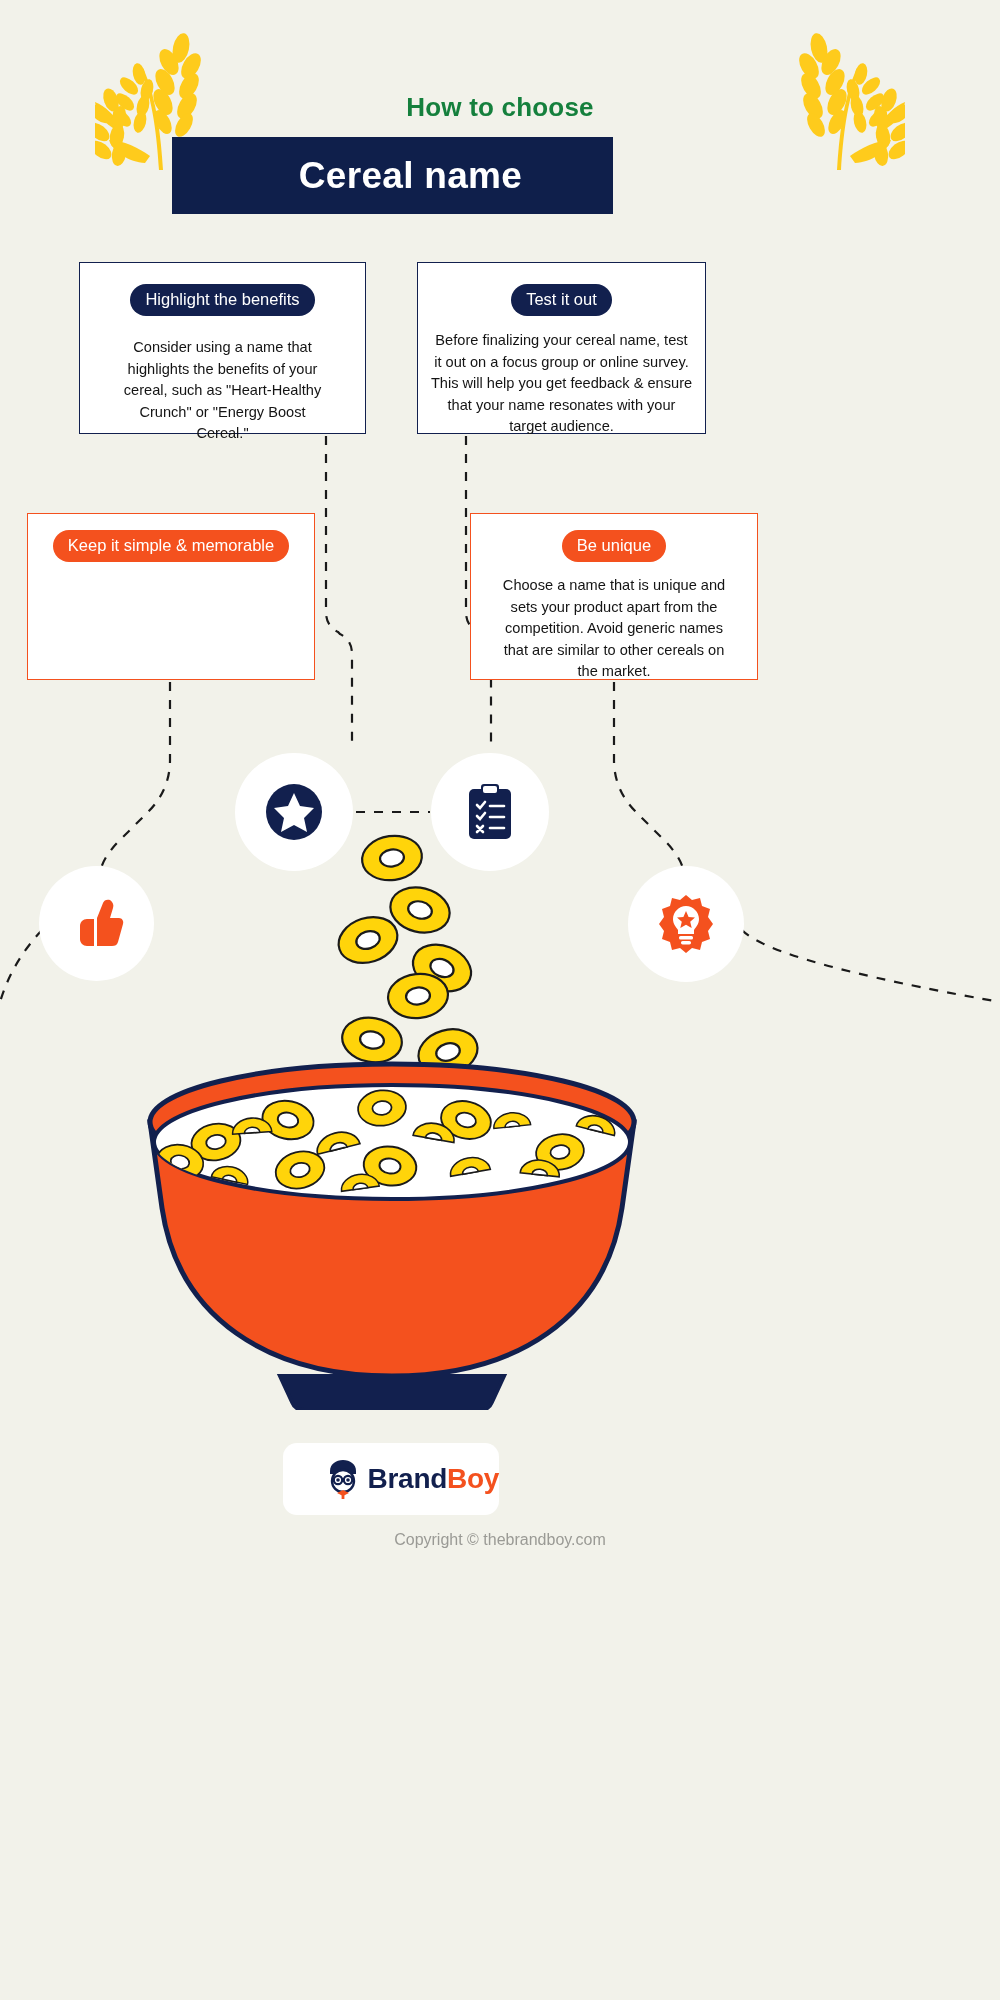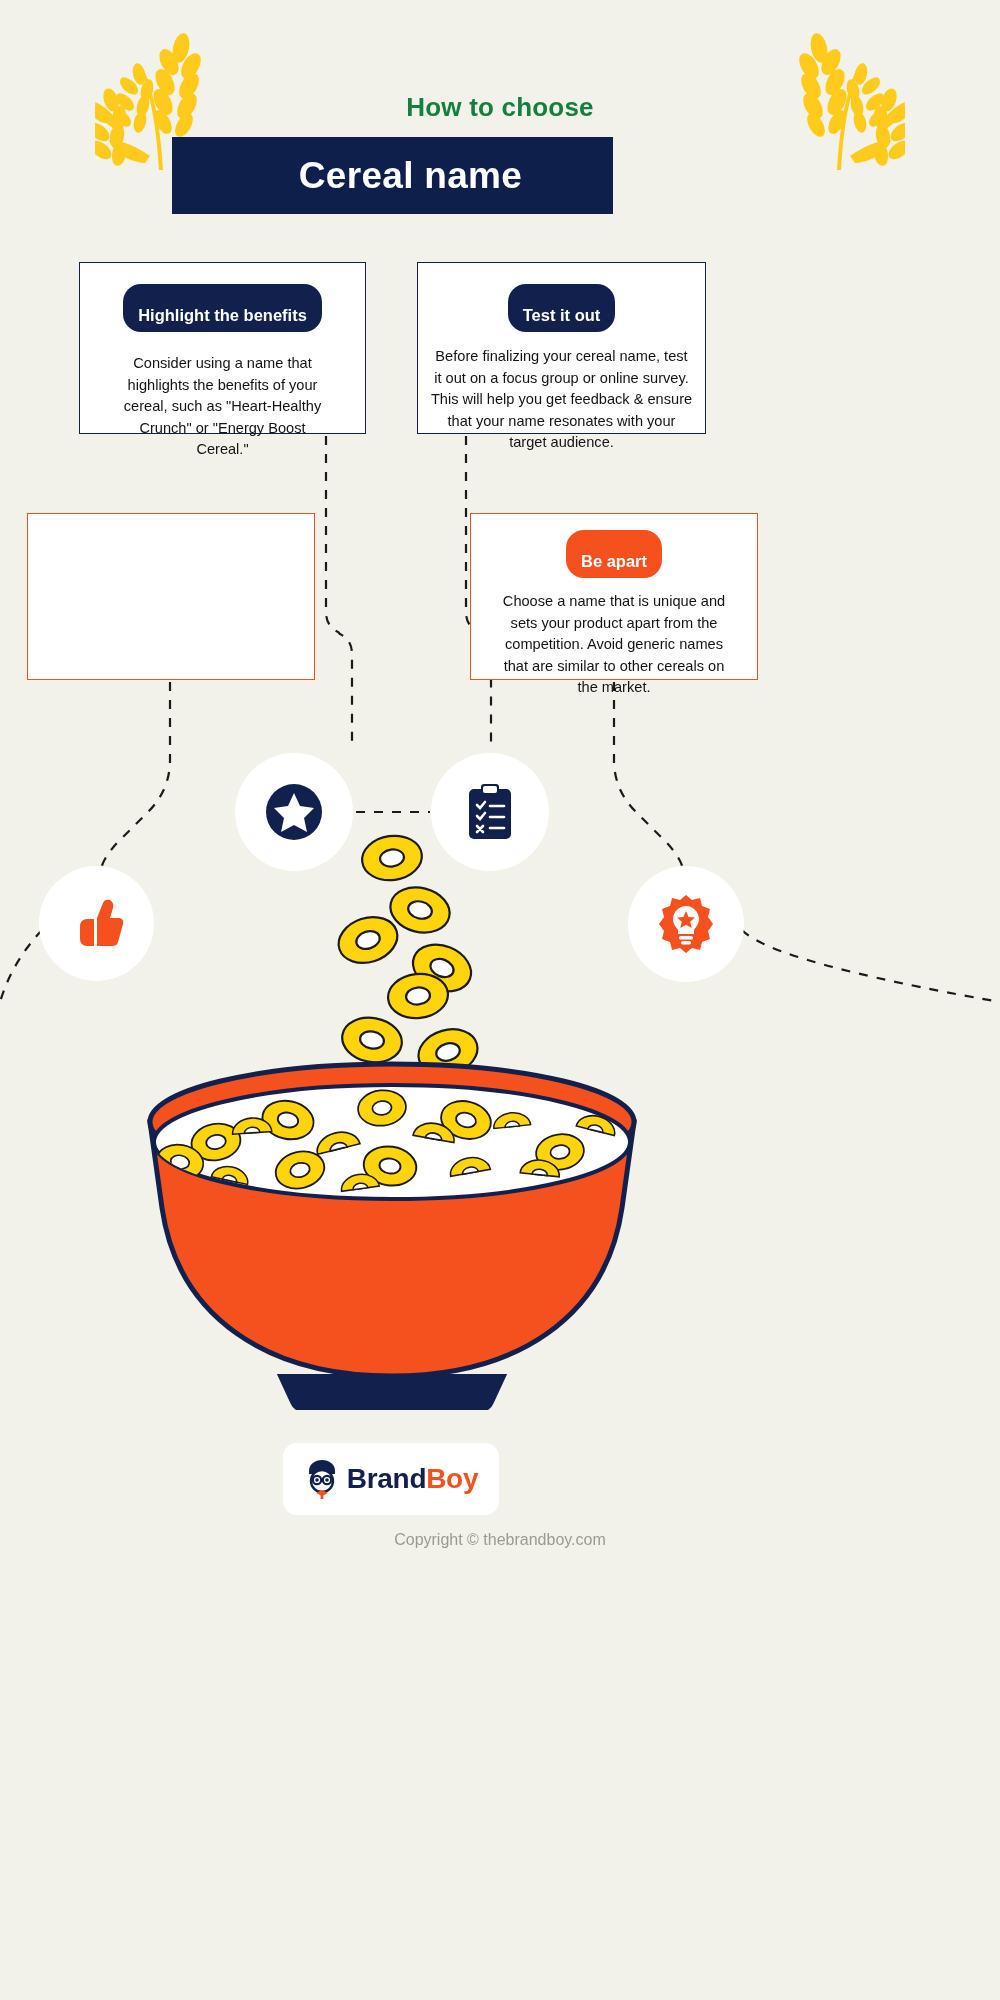--- a/index.html
+++ b/index.html
@@ -37,22 +37,22 @@
   
   .card {
     position: absolute; background: #ffffff;
     display: flex; flex-direction: column; align-items: center;
   }
   .card.navy  { border: 1.6px solid #12204e; }
   .card.orange{ border: 1.6px solid #f4511e; }
 
   .chip {
     border-radius: 18px;
-    padding: 22px 15px 7px;
-    font-size: 16.5px; font-weight: bold; color: #fff;
+    padding: 6px 15px 7px;
+    font-size: 16.5px; font-weight: normal; color: #fff;
     white-space: nowrap;
   }
   .chip.navy   { background: #12204e; }
   .chip.orange { background: #f4511e; }
 
   .card-body {
     font-size: 14.6px; line-height: 1.48;
     color: #141414; text-align: center;
     font-family: "Liberation Sans", sans-serif;
   }
@@ -88,21 +88,21 @@
   #badge-bulb    { left: 628px; top: 866px; width: 116px; height: 116px; }
 
   
   .bowl-art { position: absolute; left: 0; top: 790px; width: 1000px; height: 620px; }
 
   
   .logo-pill {
     position: absolute; left: 283px; top: 1443px;
     width: 216px; height: 72px;
     background: #ffffff; border-radius: 14px;
-    display: flex; align-items: center; justify-content: center; gap: 7px;
+    display: flex; align-items: center; justify-content: flex-end; gap: 7px;
   }
   .logo-word { font-size: 28px; font-weight: bold; letter-spacing: -.3px; }
   .logo-word .brand { color: #12204e; }
   .logo-word .boy   { color: #f4511e; }
   .copyright {
     position: absolute; top: 1531px; left: 0; width: 100%;
     text-align: center; font-size: 16px; color: #9a9a95;
   }
 </style>
 </head>
@@ -216,24 +216,25 @@
     <div class="chip navy">Highlight the benefits</div>
     <div class="card-body">Consider using a name that highlights the benefits of your cereal, such as "Heart-Healthy Crunch" or "Energy Boost Cereal."</div>
   </div>
 
   <div class="card navy" id="card-test">
     <div class="chip navy">Test it out</div>
     <div class="card-body">Before finalizing your cereal name, test it out on a focus group or online survey. This will help you get feedback &amp; ensure that your name resonates with your target audience.</div>
   </div>
 
   <div class="card orange" id="card-simple">
+    <div class="chip orange">Keep it simple &amp; memorable</div>
   </div>
 
   <div class="card orange" id="card-unique">
-    <div class="chip orange">Be apart</div>
+    <div class="chip orange">Be unique</div>
     <div class="card-body">Choose a name that is unique and sets your product apart from the competition. Avoid generic names that are similar to other cereals on the market.</div>
   </div>
 
   <div class="badge" id="badge-thumb">
     <svg width="60" height="60" viewBox="0 0 60 60">
       <path fill="#f4511e" d="M20 25 L27 25 L27 52 L20 52 C16 52 13 49 13 45 L13 32 C13 28 16 25 20 25 Z"></path>
       <path fill="#f4511e" d="M30 24 L36 9 C37 6 40 5 43 6 C46 8 47 11 46 14 L43 24 L52 24 C55 24 57 27 56 30 L51 48 C50 51 48 52 45 52 L30 52 Z"></path>
     </svg>
   </div>
 

